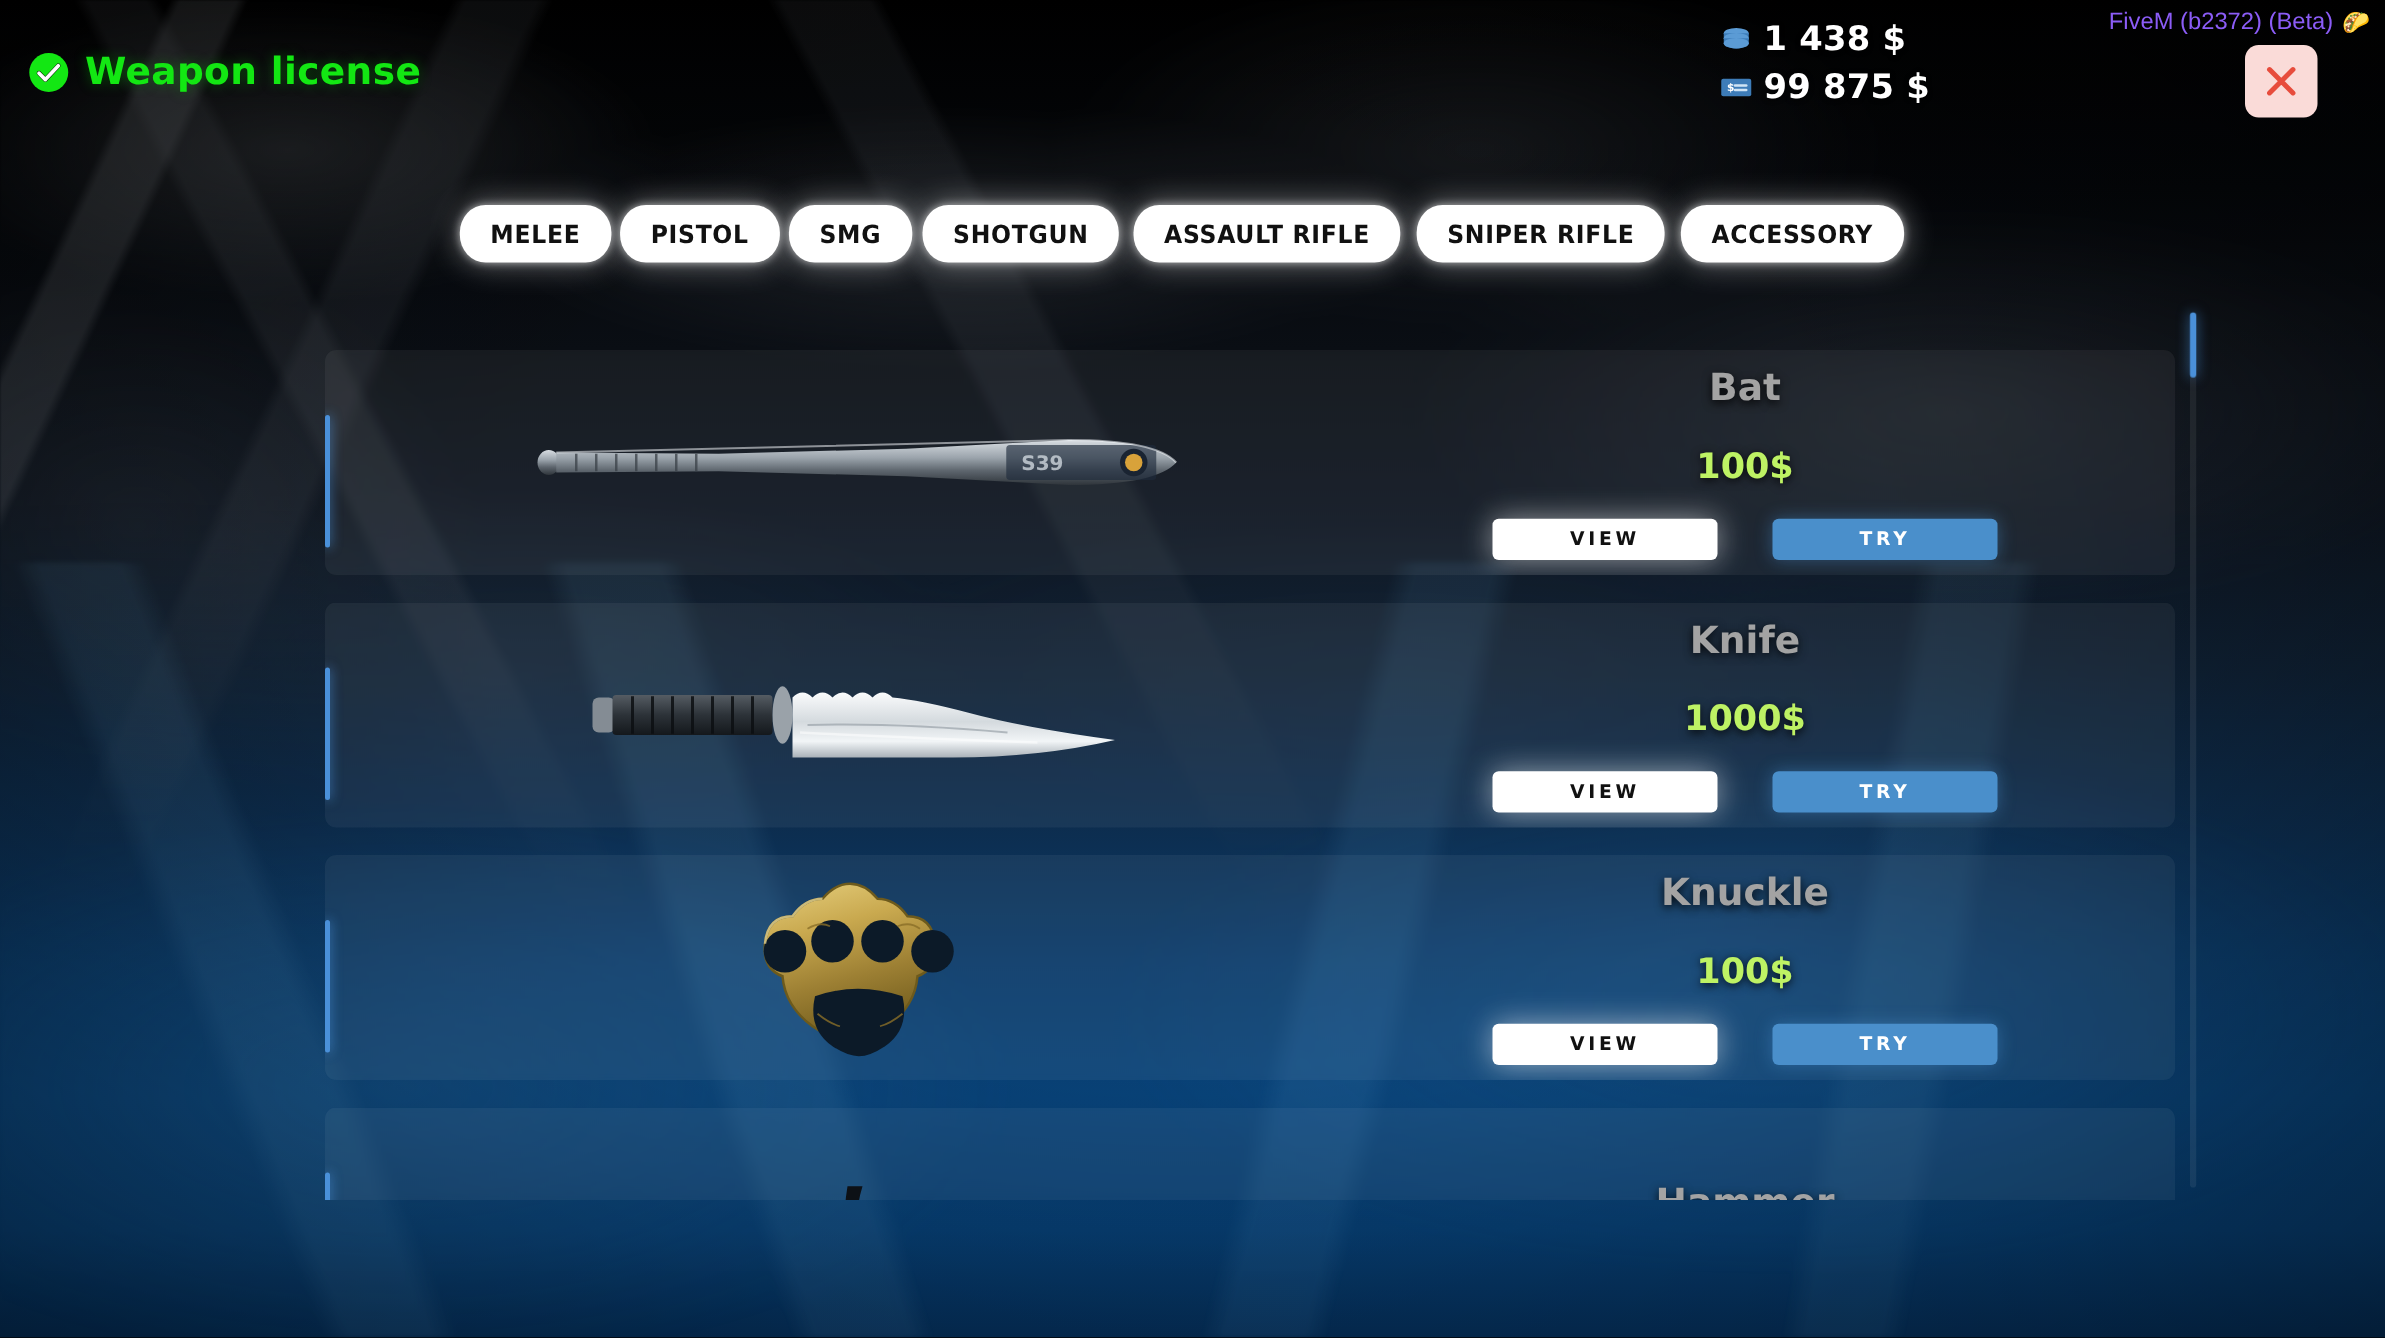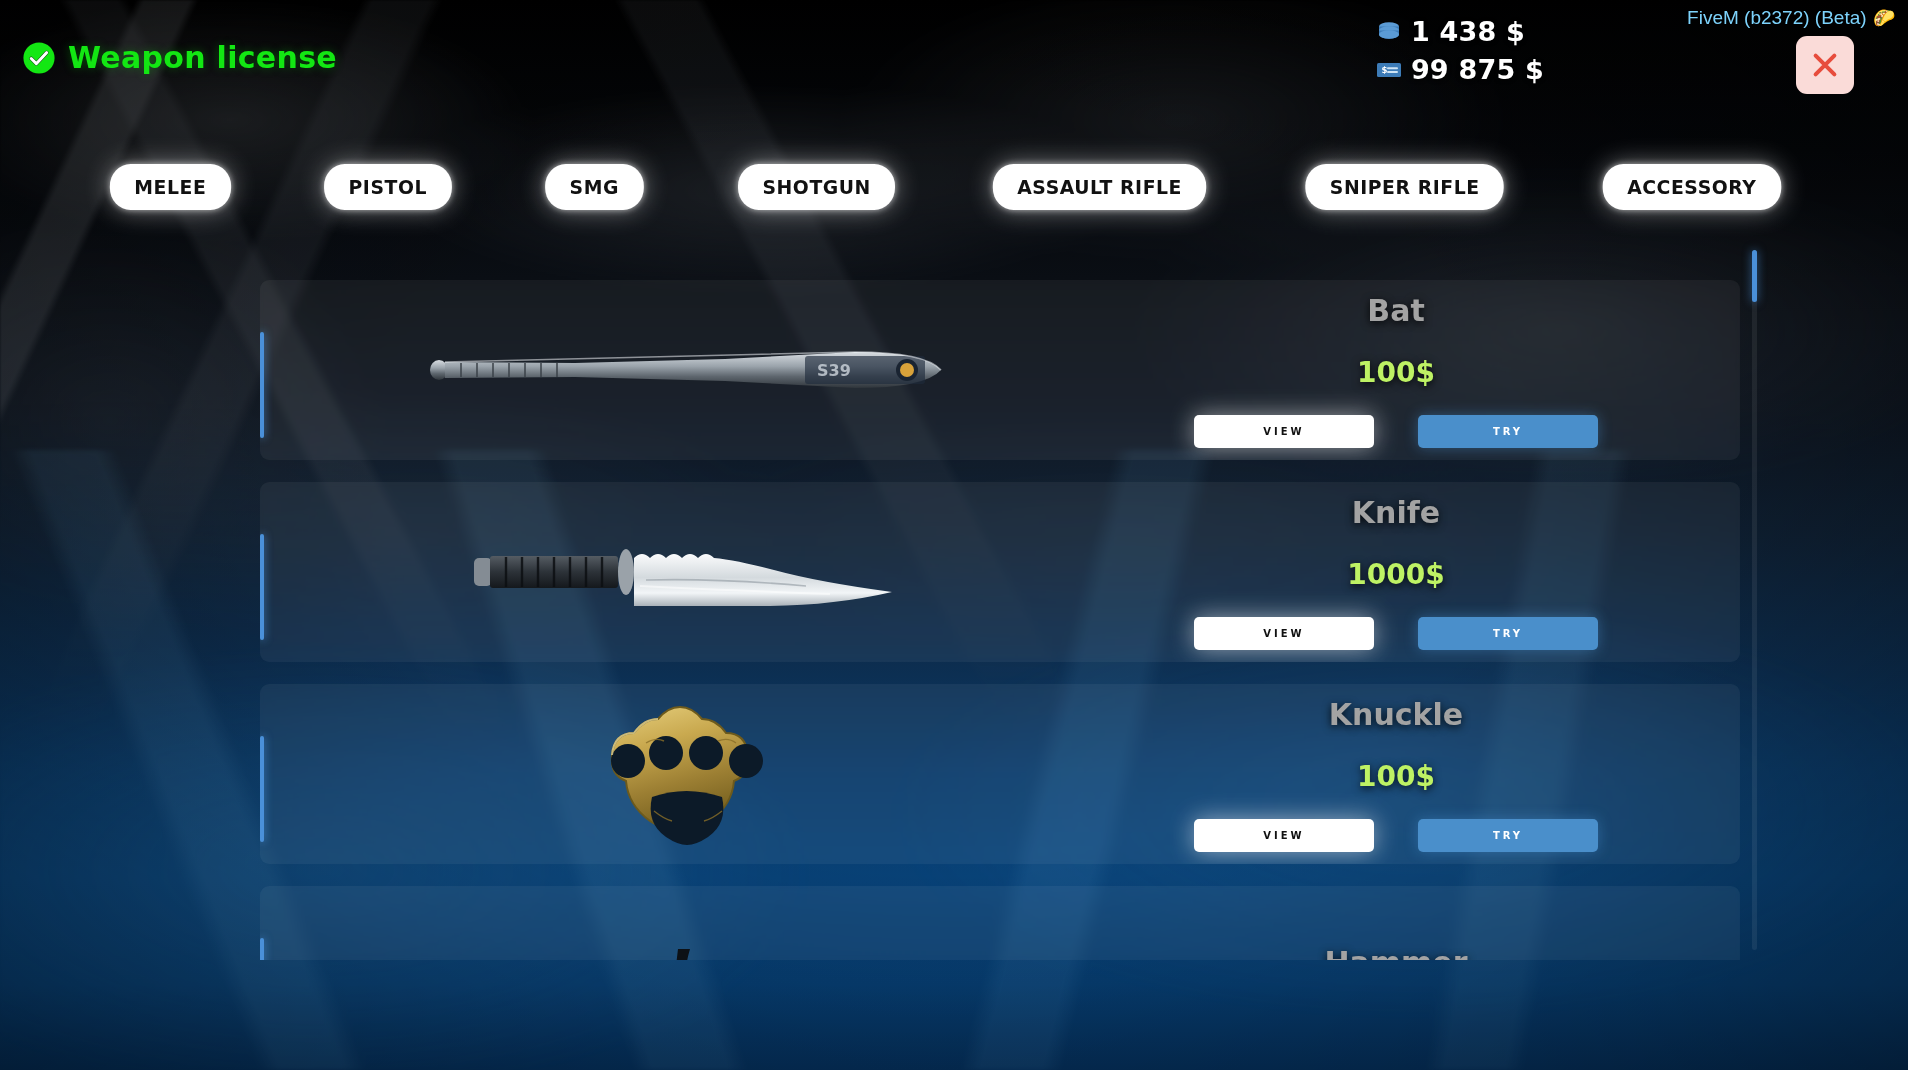--- a/index.html
+++ b/index.html
@@ -108,41 +108,41 @@
   .wallet-amount {
     font-family:"DejaVu Sans", sans-serif;
     font-size:27px; font-weight:700; color:#fff;
     letter-spacing:.2px; white-space:nowrap;
     text-shadow:0 1px 4px rgba(0,0,0,.8);
   }
 
   .fivem-badge {
     position:absolute; right:12px; top:7px;
     display:flex; align-items:center; gap:7px;
-    color:#7dd3fc; font-size:19px;
+    color:#8b5cf6; font-size:19px;
     font-family:"Liberation Sans", sans-serif;
     z-index:12;
     text-align:right;
   }
   .taco { font-size:18px; }
 
   .close-btn {
     position:absolute; right:54px; top:36px;
     width:58px; height:58px; border-radius:11px;
     background:#fadbd8; border:none;
     display:flex; align-items:center; justify-content:center;
     cursor:pointer; z-index:14;
   }
   .close-x { width:30px; height:30px; display:block; }
 
   
   .tabs {
     position:absolute; left:0; right:0; top:164px;
     display:flex; justify-content:center; align-items:center;
-    gap:86px; z-index:11;
+    z-index:11;
     padding-left:44px; padding-right:60px;
   }
   .tab {
     background:#ffffff; color:#111;
     border:none; border-radius:22px;
     padding:11px 26px;
     font-family:"DejaVu Sans", sans-serif;
     font-size:20px; font-weight:700;
     letter-spacing:.6px;
     white-space:nowrap; cursor:pointer;
@@ -191,21 +191,21 @@
     font-family:"DejaVu Sans", sans-serif;
     font-size:28px; font-weight:700; color:#bef264;
     text-shadow:0 2px 8px rgba(0,0,0,.85);
     margin-bottom:26px;
   }
   .btn-row { display:flex; gap:44px; align-items:center; }
   .btn {
     border:none; border-radius:5px;
     width:180px; height:33px;
     font-family:"DejaVu Sans", sans-serif;
-    font-size:10px; font-weight:700;
+    font-size:15px; font-weight:700;
     letter-spacing:3px; cursor:pointer;
     display:flex; align-items:center; justify-content:center;
   }
   .btn-view {
     background:#ffffff; color:#111;
     box-shadow:0 0 24px rgba(255,255,255,.55);
   }
   .btn-try {
     background:#4a8fcb; color:#fff;
     box-shadow:0 0 14px rgba(74,143,203,.45);

